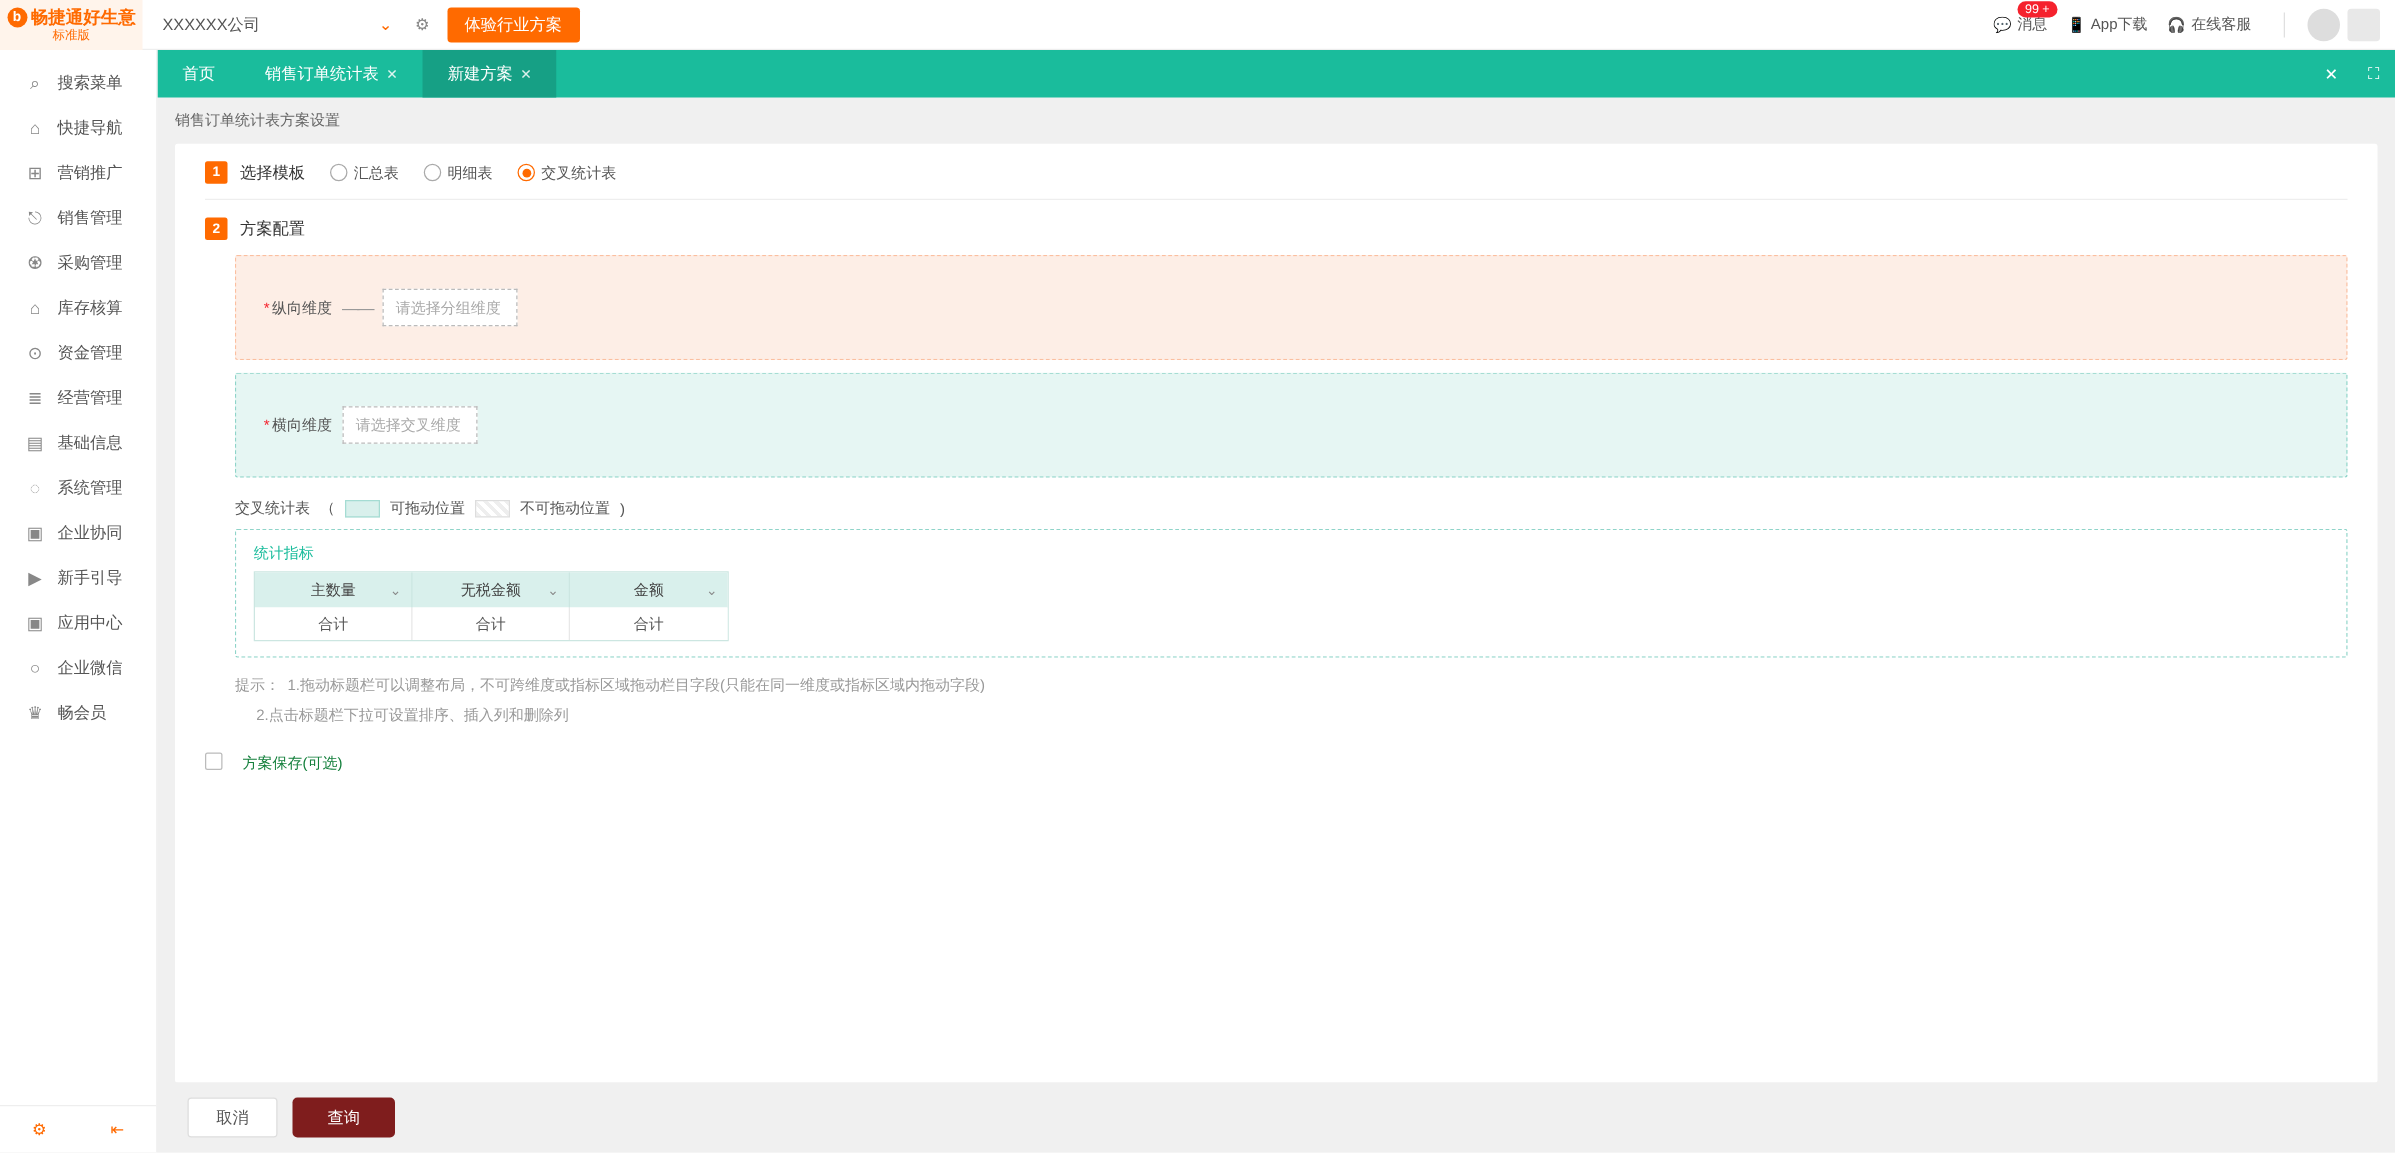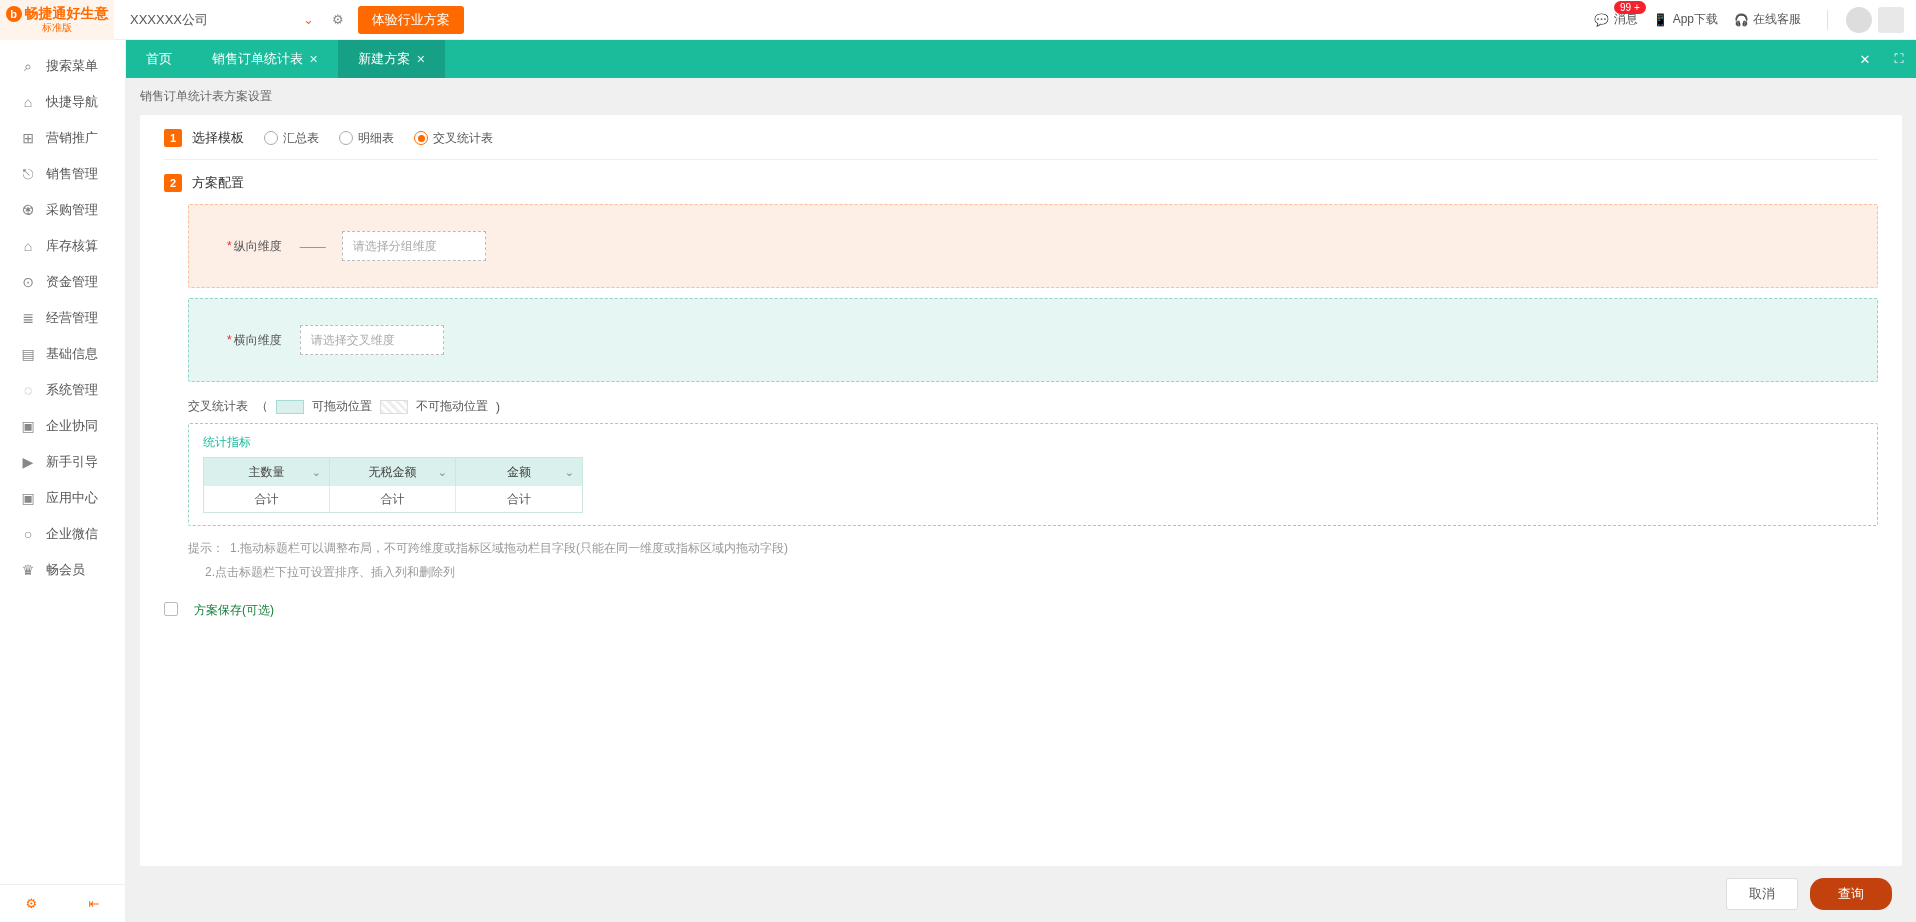--- a/index.html
+++ b/index.html
@@ -45,26 +45,26 @@
 .radio-group{display:flex;gap:20px;margin-left:10px}
 .radio-opt{display:flex;align-items:center;gap:5px;font-size:12px;color:#555;cursor:pointer}
 .radio-circle{width:14px;height:14px;border:1px solid #aaa;border-radius:50%;display:inline-flex;align-items:center;justify-content:center}
 .radio-opt.checked .radio-circle{border-color:#ff6a00}
 .radio-dot{width:7px;height:7px;border-radius:50%;background:#ff6a00}
 .hr{border:none;border-top:1px solid #eee;margin-bottom:14px}
 
 .config-block{margin-left:24px}
 .sub-label{font-size:12px;color:#555;margin:10px 0}
 
-.dim-box{border:1px dashed #fbbfa0;background:#fdeee6;padding:26px 38px;display:flex;align-items:center;gap:18px;margin-bottom:10px;border-radius:2px}
+.dim-box{border:1px dashed #fbbfa0;background:#fdeee6;padding:26px 22px;display:flex;align-items:center;gap:8px;margin-bottom:10px;border-radius:2px}
 .dim-box.teal{border-color:#8fd4c9;background:#e6f6f3}
 .dim-label{font-size:12px;color:#555}
 .req-star{color:#f5222d;margin-right:2px}
 .dim-dash{color:#999;font-size:14px;letter-spacing:-2px}
-.dim-input{border:1px dashed #bbb;background:#fff;width:144px;height:30px;display:flex;align-items:center;padding:0 10px;font-size:12px;color:#aaa;cursor:pointer}
+.dim-input{border:1px dashed #bbb;background:#fff;width:108px;height:30px;display:flex;align-items:center;padding:0 10px;font-size:12px;color:#aaa;cursor:pointer}
 
 .indicator-row{display:flex;align-items:center;gap:8px;font-size:12px;color:#555;margin:16px 0 8px 0}
 .swatch{width:28px;height:14px;display:inline-block;vertical-align:middle}
 .swatch.movable{background:#d9f0ec;border:1px solid #a5dcd3}
 .swatch.fixed{background:repeating-linear-gradient(45deg,#eee,#eee 3px,#fff 3px,#fff 6px);border:1px solid #ddd}
 
 .stat-box{border:1px dashed #8fd4c9;padding:10px 14px 12px 14px;border-radius:2px}
 .stat-title{color:#1abc9c;font-size:12px;margin-bottom:6px}
 .stat-table{border:1px solid #cce6e1;display:inline-block}
 .stat-head{display:flex;background:#d9f0ec}
@@ -74,23 +74,23 @@
 .stat-body{display:flex;background:#fff}
 .stat-cell{width:126px;height:26px;border-right:1px solid #e8e8e8;display:flex;align-items:center;justify-content:center;font-size:12px;color:#555}
 .stat-cell:last-child{border-right:none}
 
 .hints{margin-top:10px;font-size:12px;color:#999;line-height:2}
 .hint-label{margin-right:6px}
 
 .save-row{margin:18px 0 0 0;display:flex;align-items:flex-start;gap:16px;font-size:12px;color:#15803d}
 .checkbox{width:14px;height:14px;border:1px solid #bbb;border-radius:2px;background:#fff;cursor:pointer}
 
-.footer{height:56px;background:#f0f0f0;display:flex;align-items:center;justify-content:flex-end;padding:0 24px;gap:12px}
+.footer{height:56px;background:#f0f0f0;display:flex;align-items:center;justify-content:flex-start;padding:0 24px;gap:12px}
 .btn-default{background:#fff;border:1px solid #ddd;color:#555;height:32px;padding:0 22px;border-radius:3px;cursor:pointer;font-size:13px}
-.btn-primary{background:#c2410c;border:none;color:#fff;height:32px;padding:0 28px;border-radius:14px;cursor:pointer;font-size:13px}
+.btn-primary{background:#7f1d1d;border:none;color:#fff;height:32px;padding:0 28px;border-radius:4px;cursor:pointer;font-size:13px}
 </style>
 </head>
 <body>
 
 <div class="app">
   <div class="topbar">
     <div class="logo-area">
       <div class="logo-text">
           <span style="background:#ff6a00;color:#fff;border-radius:50%;width:16px;height:16px;display:inline-flex;align-items:center;justify-content:center;font-size:11px">b</span>
           <span>畅捷通好生意</span>

